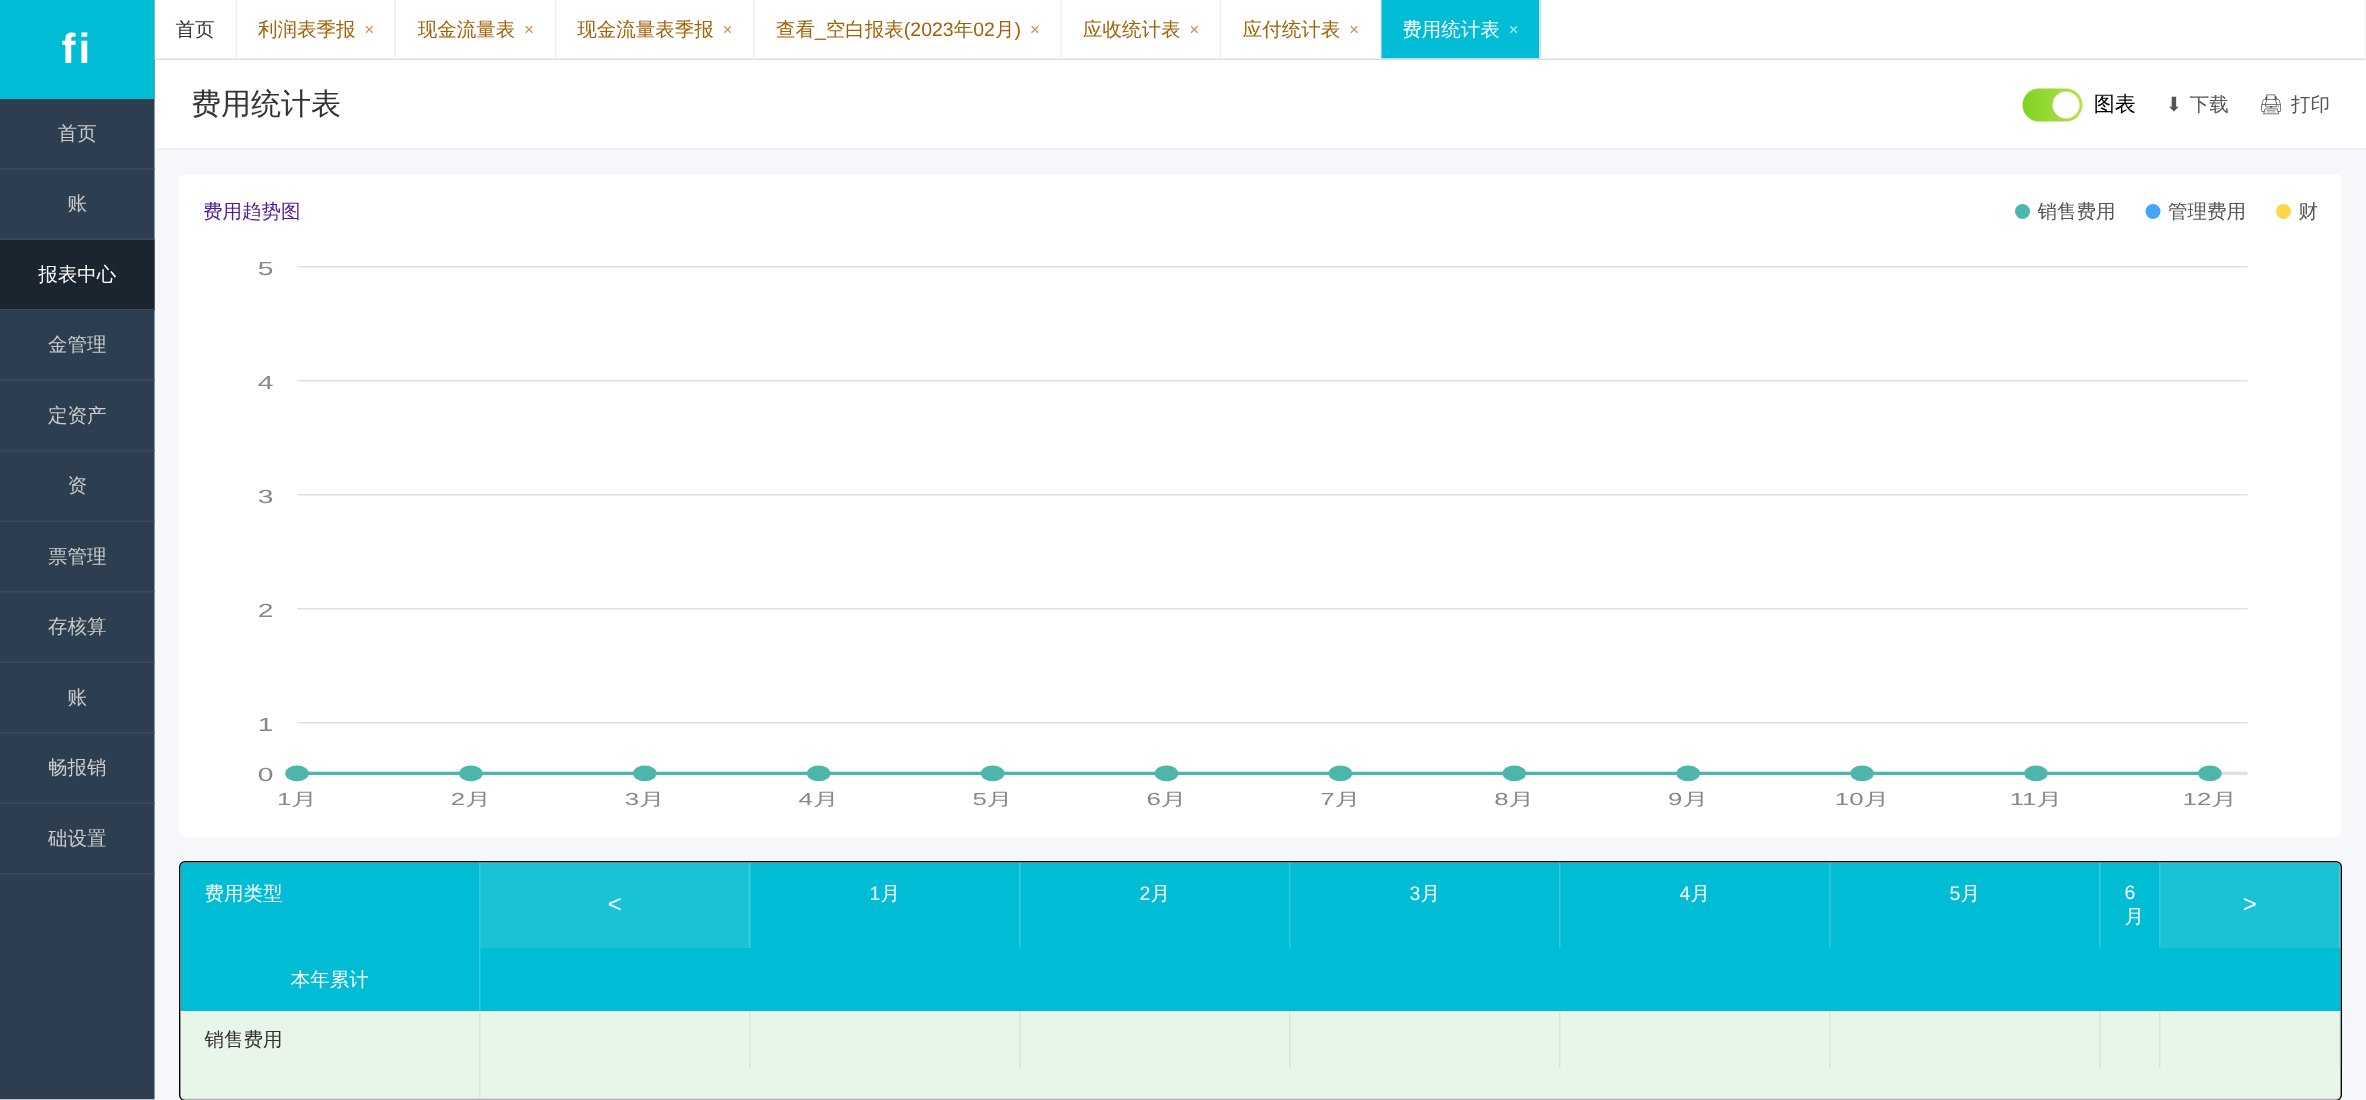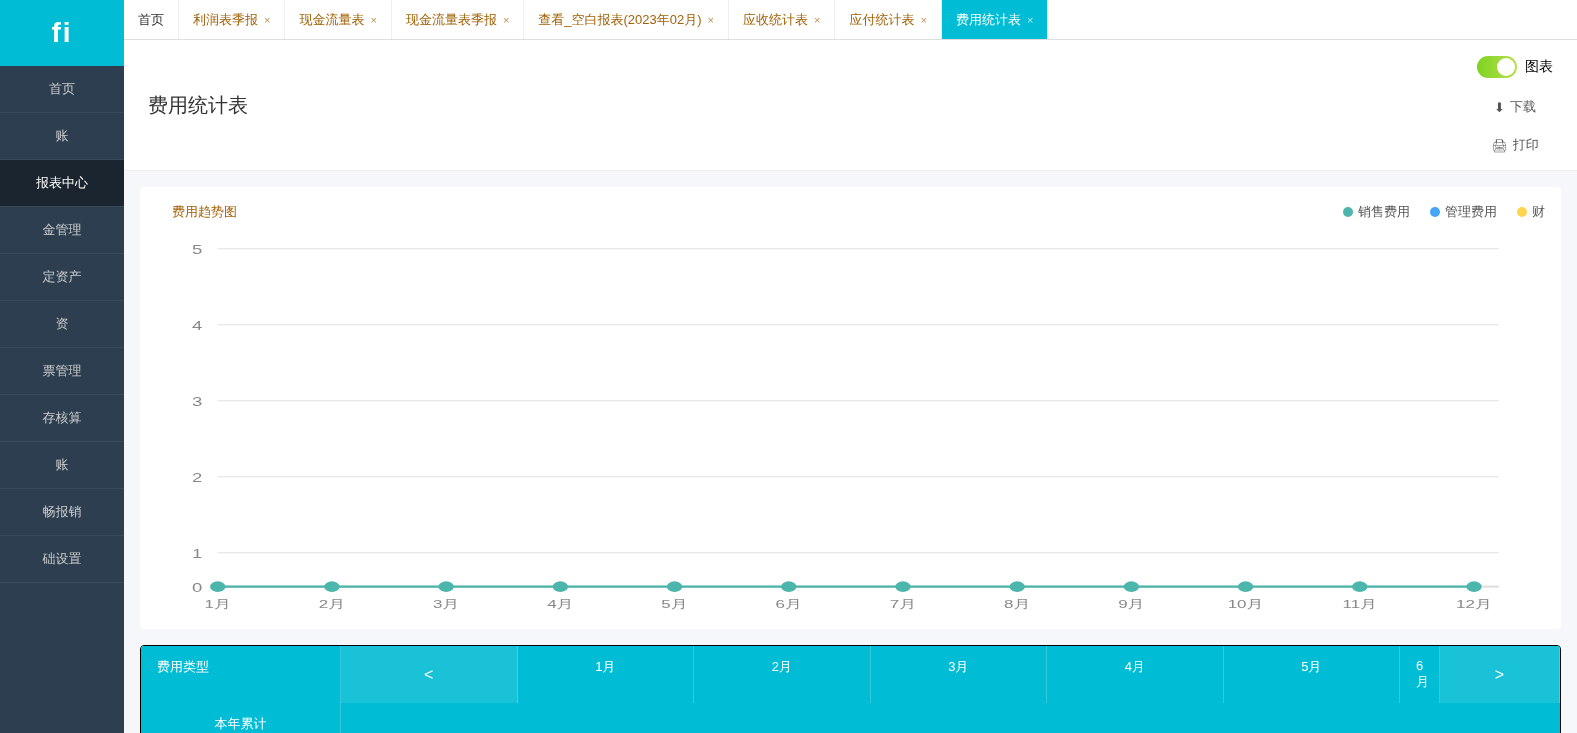--- a/index.html
+++ b/index.html
@@ -1,20 +1,20 @@
 <!DOCTYPE html>
 <html><head>
   <meta charset="utf-8">
   <style>
     * { margin: 0; padding: 0; box-sizing: border-box; }
     body { font-family: 'Microsoft YaHei', Arial, sans-serif; font-size: 14px; display: flex; height: 733px; overflow: hidden; background: #f0f2f5; }
 
     
     .sidebar {
-      width: 124px;
+      width: 103px;
       background: #2c3e50;
       display: flex;
       flex-direction: column;
       flex-shrink: 0;
       height: 100%;
     }
     .sidebar-logo {
       background: #00bcd4;
       height: 66px;
       display: flex;
@@ -96,21 +96,20 @@
     }
     .page-title {
       font-size: 20px;
       font-weight: 500;
       color: #333;
     }
     .header-actions {
       display: flex;
       align-items: center;
       gap: 20px;
-      flex-direction: column;
     }
     .toggle-wrapper {
       display: flex;
       align-items: center;
       gap: 8px;
     }
     .toggle {
       width: 40px;
       height: 22px;
       background: linear-gradient(to right, #7ed321, #b8e04e);
@@ -145,22 +144,21 @@
       border-radius: 4px;
     }
     .chart-header {
       display: flex;
       justify-content: space-between;
       align-items: center;
       margin-bottom: 12px;
     }
     .chart-title {
       font-size: 13px;
-      color: #a16207;
-      margin-left: 16px;
+      color: #4c1d95;
     }
     .chart-legend {
       display: flex;
       gap: 20px;
       align-items: center;
     }
     .legend-item {
       display: flex;
       align-items: center;
       gap: 5px;

